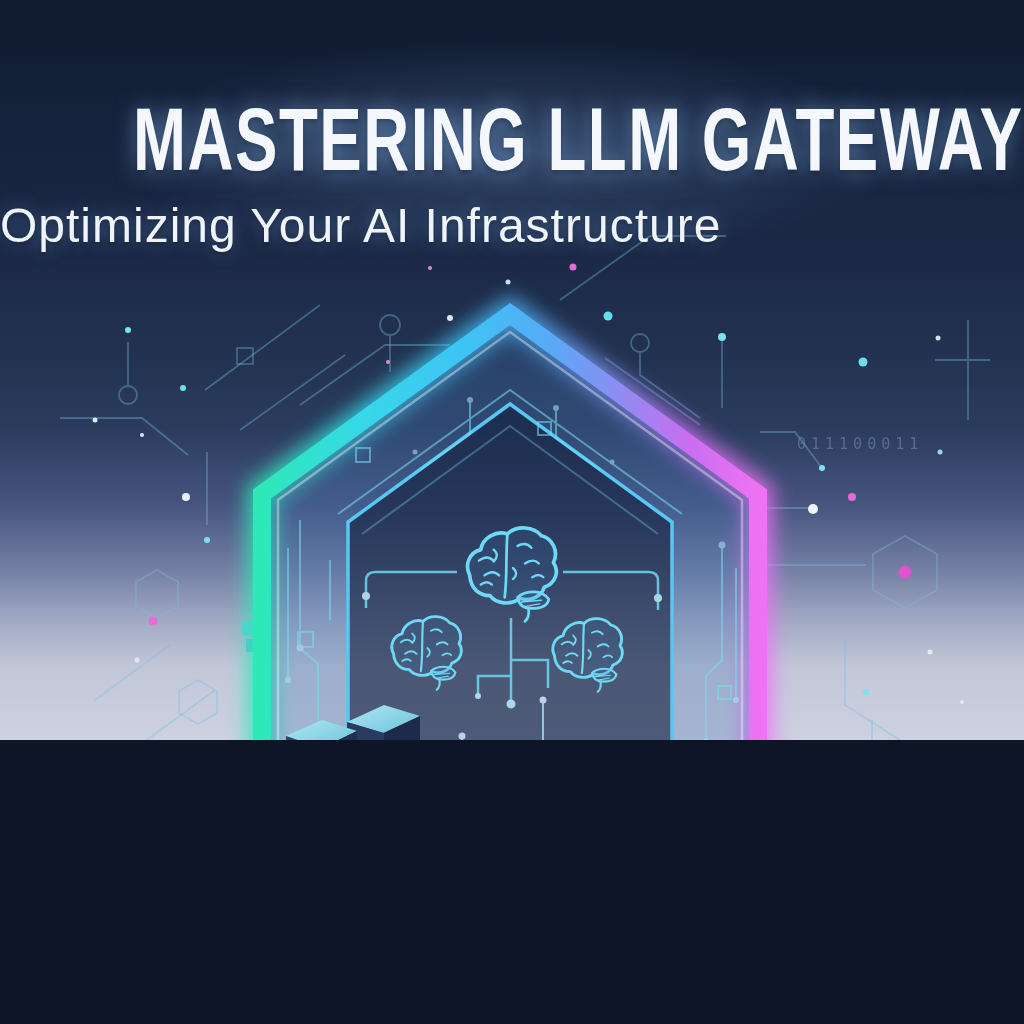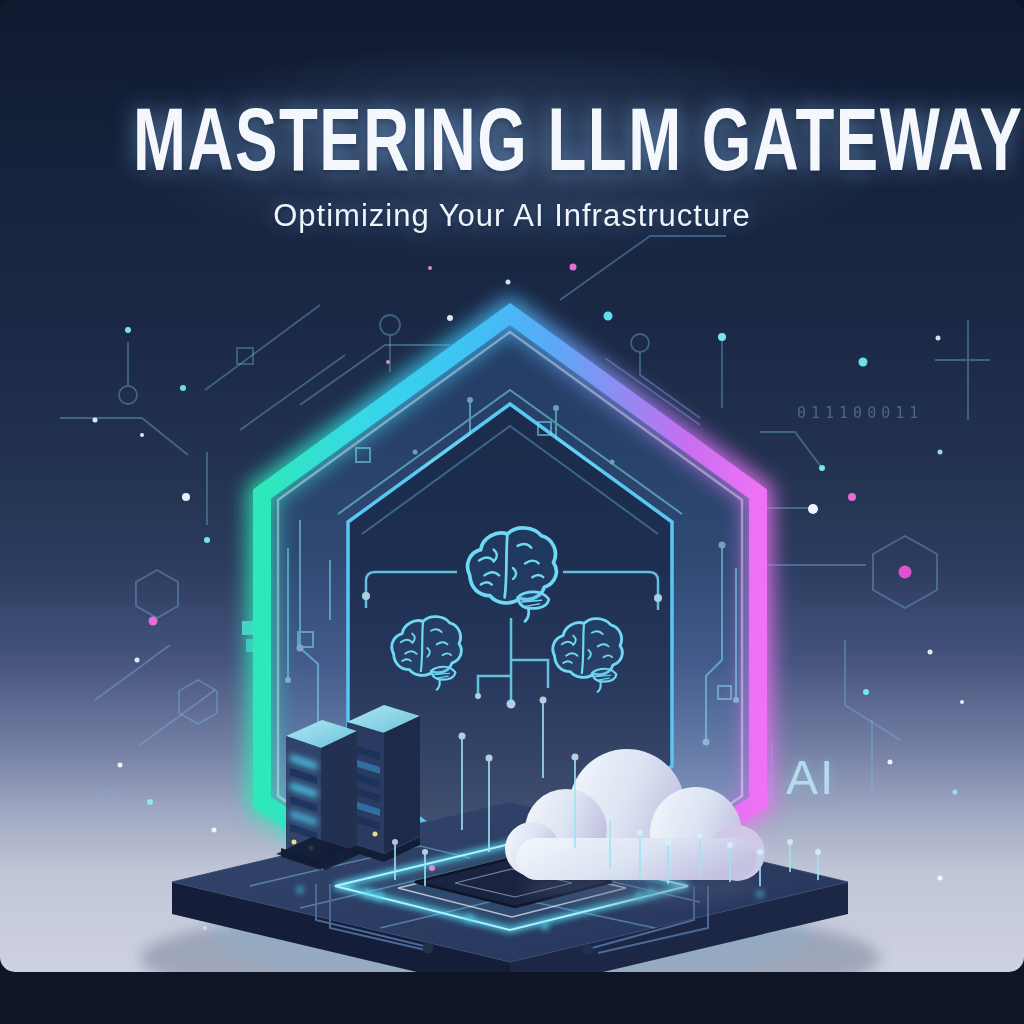--- a/index.html
+++ b/index.html
@@ -1,44 +1,43 @@
 <!DOCTYPE html>
 <html><head>
 <meta charset="utf-8">
 <style>
   html,body{margin:0;padding:0;background:#0d1526;}
   .canvas{
-    position:relative;width:1024px;height:972px;overflow:hidden;
+    position:relative;width:1024px;height:740px;overflow:hidden;
     font-family:"Liberation Sans",sans-serif;
     background:linear-gradient(180deg,
       #101a30 0%, #15223b 16%, #1b2946 34%, #223250 48%,
       #2b3c5e 58%, #46547e 68%, #747fa4 77%, #a2aac4 84%,
       #c2c7d8 90%, #cdd1e0 100%);
-    border-radius:15px;
   }
   .glow-title{
     position:absolute;left:112px;top:40px;width:800px;height:220px;
     background:radial-gradient(ellipse at center,rgba(150,190,245,.22) 0%,rgba(150,190,245,0) 70%);
     pointer-events:none;
   }
   .title{
     position:absolute;top:94px;left:0;width:1024px;text-align:center;
     color:#f4f8fd;font-weight:bold;font-size:86px;line-height:1;
     letter-spacing:2px;white-space:nowrap;
     transform:scale(0.74,1.04);transform-origin:center top;
     text-shadow:0 0 26px rgba(140,195,255,.55),0 3px 6px rgba(0,0,20,.45);
   }
   .subtitle{
-    position:absolute;top:198px;left:0;width:1024px;text-align:center;
-    color:#eef4fa;font-weight:400;font-size:31px;letter-spacing:1px;
+    position:absolute;top:198px;left:0;width:1024px;text-align:left;
+    color:#eef4fa;font-weight:400;font-size:48px;letter-spacing:1px;
     text-shadow:0 0 18px rgba(130,185,245,.45),0 2px 4px rgba(0,0,20,.35);
   }
   .binary{
     position:absolute;font-family:"DejaVu Sans Mono",monospace;
-    color:rgba(135,160,200,.55);line-height:21px;white-space:pre;
+    color:rgba(135,160,200,.55);line-height:21px;white-space:pre;margin-top:31px;
   }
   .binary-left{left:84px;top:466px;font-size:14px;letter-spacing:4px;}
   .binary-top-right{left:797px;top:403px;font-size:15px;letter-spacing:5px;color:rgba(125,150,190,.5);}
   .binary-right{left:838px;top:655px;font-size:13px;letter-spacing:3px;color:rgba(140,165,205,.45);line-height:22px;}
   .ai-label{
     position:absolute;left:786px;top:750px;font-size:48px;font-weight:500;
     color:rgba(185,225,240,.92);letter-spacing:2px;
     text-shadow:0 0 12px rgba(140,210,240,.5);
     text-align:center;
   }

